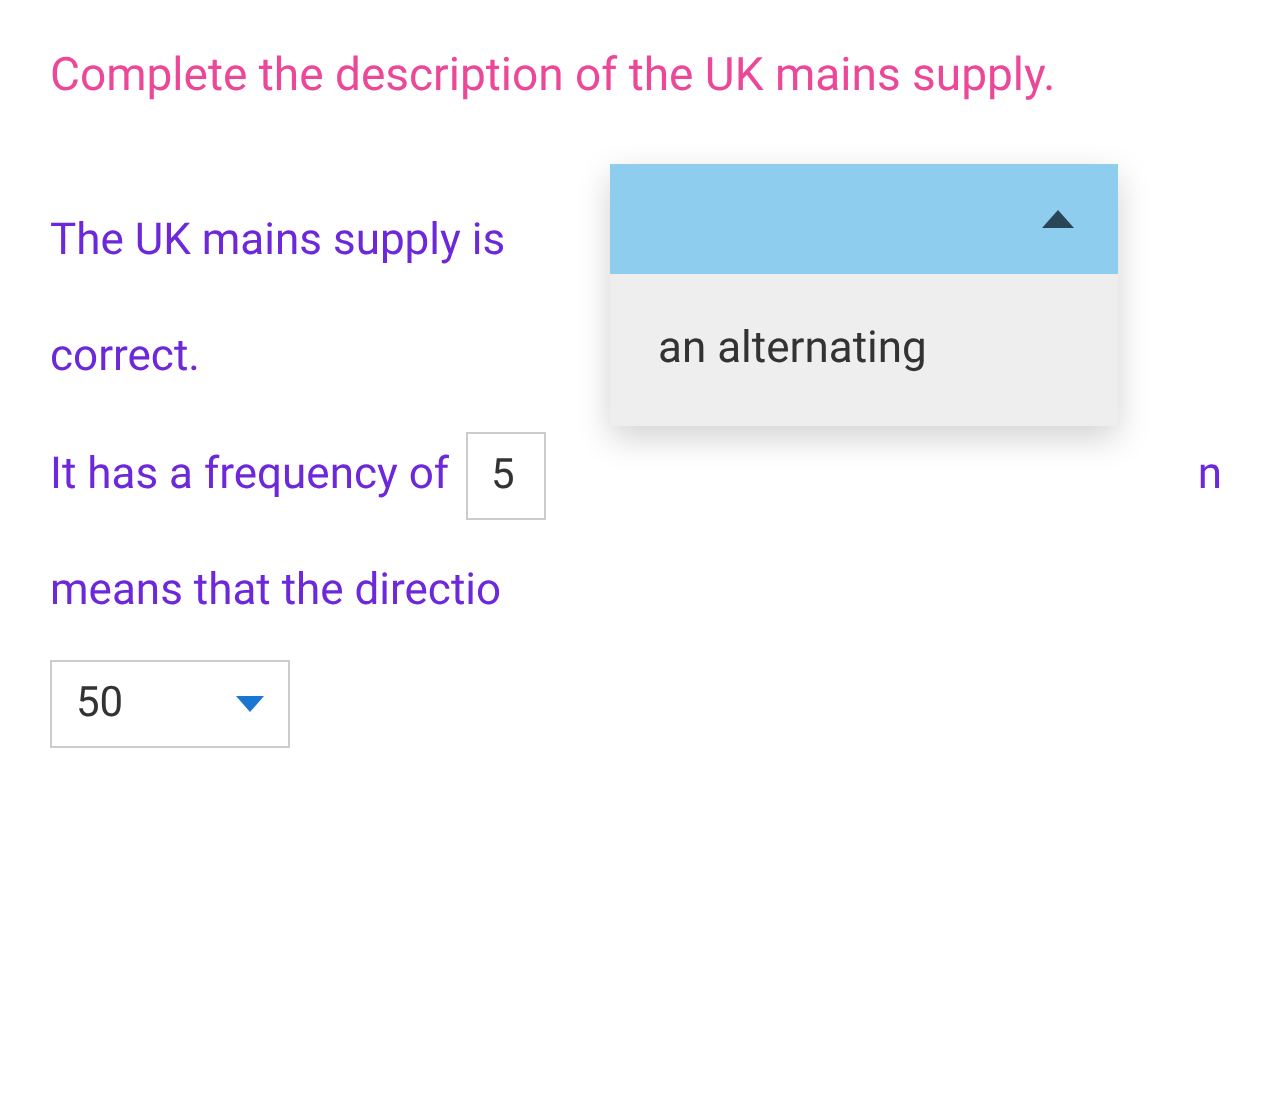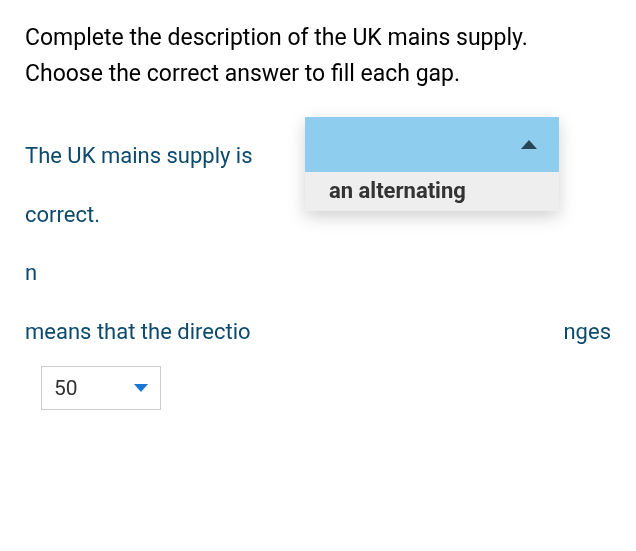--- a/index.html
+++ b/index.html
@@ -10,39 +10,39 @@
     body {
       font-family: -apple-system, BlinkMacSystemFont, 'Segoe UI', Roboto, Helvetica, Arial, sans-serif;
       background: #ffffff;
       padding: 20px 25px;
       width: 636px;
       color: #333;
       font-size: 22px;
       line-height: 1.6;
     }
     .instructions {
-      color: #000000;
+      color: #ec4899;
       font-size: 23px;
       line-height: 1.55;
       margin-bottom: 40px;
     }
     .content {
       color: #333;
       font-size: 22px;
       line-height: 2.3;
       position: relative;
     }
     .text-line {
       display: flex;
       align-items: center;
       flex-wrap: wrap;
       margin-bottom: 8px;
     }
     .text-segment {
-      color: #0c4a6e;
+      color: #6d28d9;
     }
     .select-box {
       display: inline-flex;
       align-items: center;
       justify-content: space-between;
       border: 1px solid #ccc;
       background: #fff;
       height: 44px;
       padding: 0 12px;
       margin: 0 8px;
@@ -80,60 +80,63 @@
       cursor: pointer;
     }
     .caret-up {
       width: 0;
       height: 0;
       border-left: 8px solid transparent;
       border-right: 8px solid transparent;
       border-bottom: 9px solid #2a4557;
     }
     .dropdown-option {
-      padding: 6px 24px;
+      padding: 25px 24px;
       font-size: 22px;
       color: #333;
       cursor: pointer;
       line-height: 1.2;
-      font-weight: bold;
     }
     .dropdown-option.highlighted {
       background: #eeeeee;
     }
   </style>
 </head>
 <body>
 
 <div class="instructions">
   <div>Complete the description of the UK mains supply.</div>
-  <div>Choose the correct answer to fill each gap.</div>
 </div>
 
 <div class="content">
 
   <div class="text-line">
     <span class="text-segment">The UK mains supply is</span>
   </div>
 
   <div class="text-line">
     <span class="text-segment">correct.</span>
   </div>
 
   <div class="text-line" style="justify-content: space-between;">
+    <span style="display:flex; align-items:center;">
+      <span class="text-segment">It has a frequency of</span>
+      <span class="select-box" style="min-width:40px;">
+        <span class="value">5</span>
+      </span>
+    </span>
     <span class="text-segment">n</span>
   </div>
 
   <div class="text-line" style="justify-content: space-between;">
     <span class="text-segment">means that the directio</span>
-    <span class="text-segment">nges</span>
   </div>
 
   <div class="text-line">
-    <span class="select-box" style="margin-left:16px;">
+    <span class="select-box" style="margin-left:0;">
       <span class="value">50</span>
       <span class="caret"></span>
     </span>
   </div>
 
   <div class="dropdown-container">
     <div class="dropdown-header">
       <span class="caret-up"></span>
     </div>
     <div class="dropdown-option highlighted">

